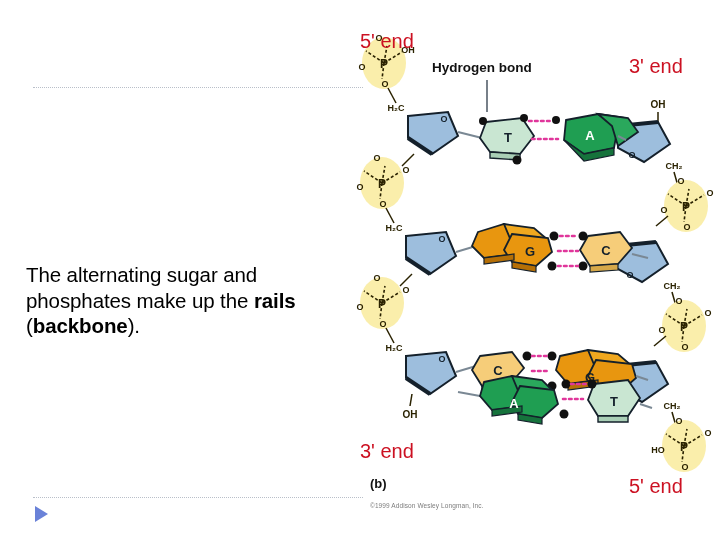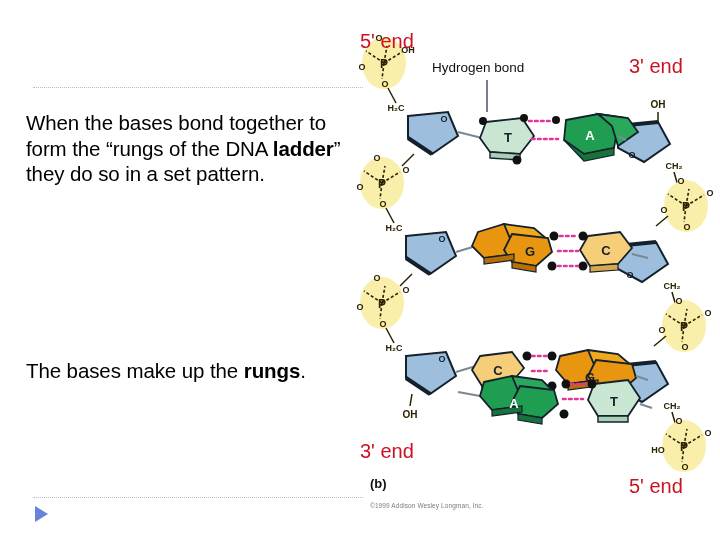--- a/index.html
+++ b/index.html
@@ -76,21 +76,21 @@
   #end-5-top    { left: 8px;   top: 22px; }
   #end-3-top    { left: 277px; top: 47px; }
   #end-3-bottom { left: 8px;   top: 432px; }
   #end-5-bottom { left: 277px; top: 467px; }
 
   #hbond-label {
     position: absolute;
     left: 80px; top: 52px;
     color: #111111;
     font-size: 13.5px;
-    font-weight: 400;
+    font-weight: 700;
     white-space: nowrap;
   }
   #panel-letter {
     position: absolute;
     left: 18px; top: 468px;
     color: #111111;
     font-size: 13px;
     font-weight: 700;
   }
   #copyright {
@@ -102,22 +102,21 @@
     white-space: nowrap;
   }
 </style>
 </head>
 <body>
 
 <div id="slide">
 
   <div class="rule-top"></div>
 
-  <div class="body-text" id="para1"><span>When the bases bond together to form the “rungs of the DNA </span><b>ladder</b><span>” they do so in a set pattern.</span></div>
-  <div class="body-text" id="para3"><span>The bases make up the </span><b>rungs</b><span>.</span></div>
+  <div class="body-text" id="para2"><span>The alternating sugar and phosphates make up the </span><b>rails</b><span> (</span><b>backbone</b><span>).</span></div>
 
   <div class="rule-bottom"></div>
   <div class="next-arrow"></div>
 
   <div id="figure">
 
     <svg id="dna-svg" width="368" height="520" viewBox="0 0 368 520" xmlns="http://www.w3.org/2000/svg">
       <defs>
         <g id="phosGlyph">
           <line x1="0" y1="0" x2="-18" y2="-12" stroke="#2a2200" stroke-width="1.6" stroke-dasharray="3 2.2"></line>

